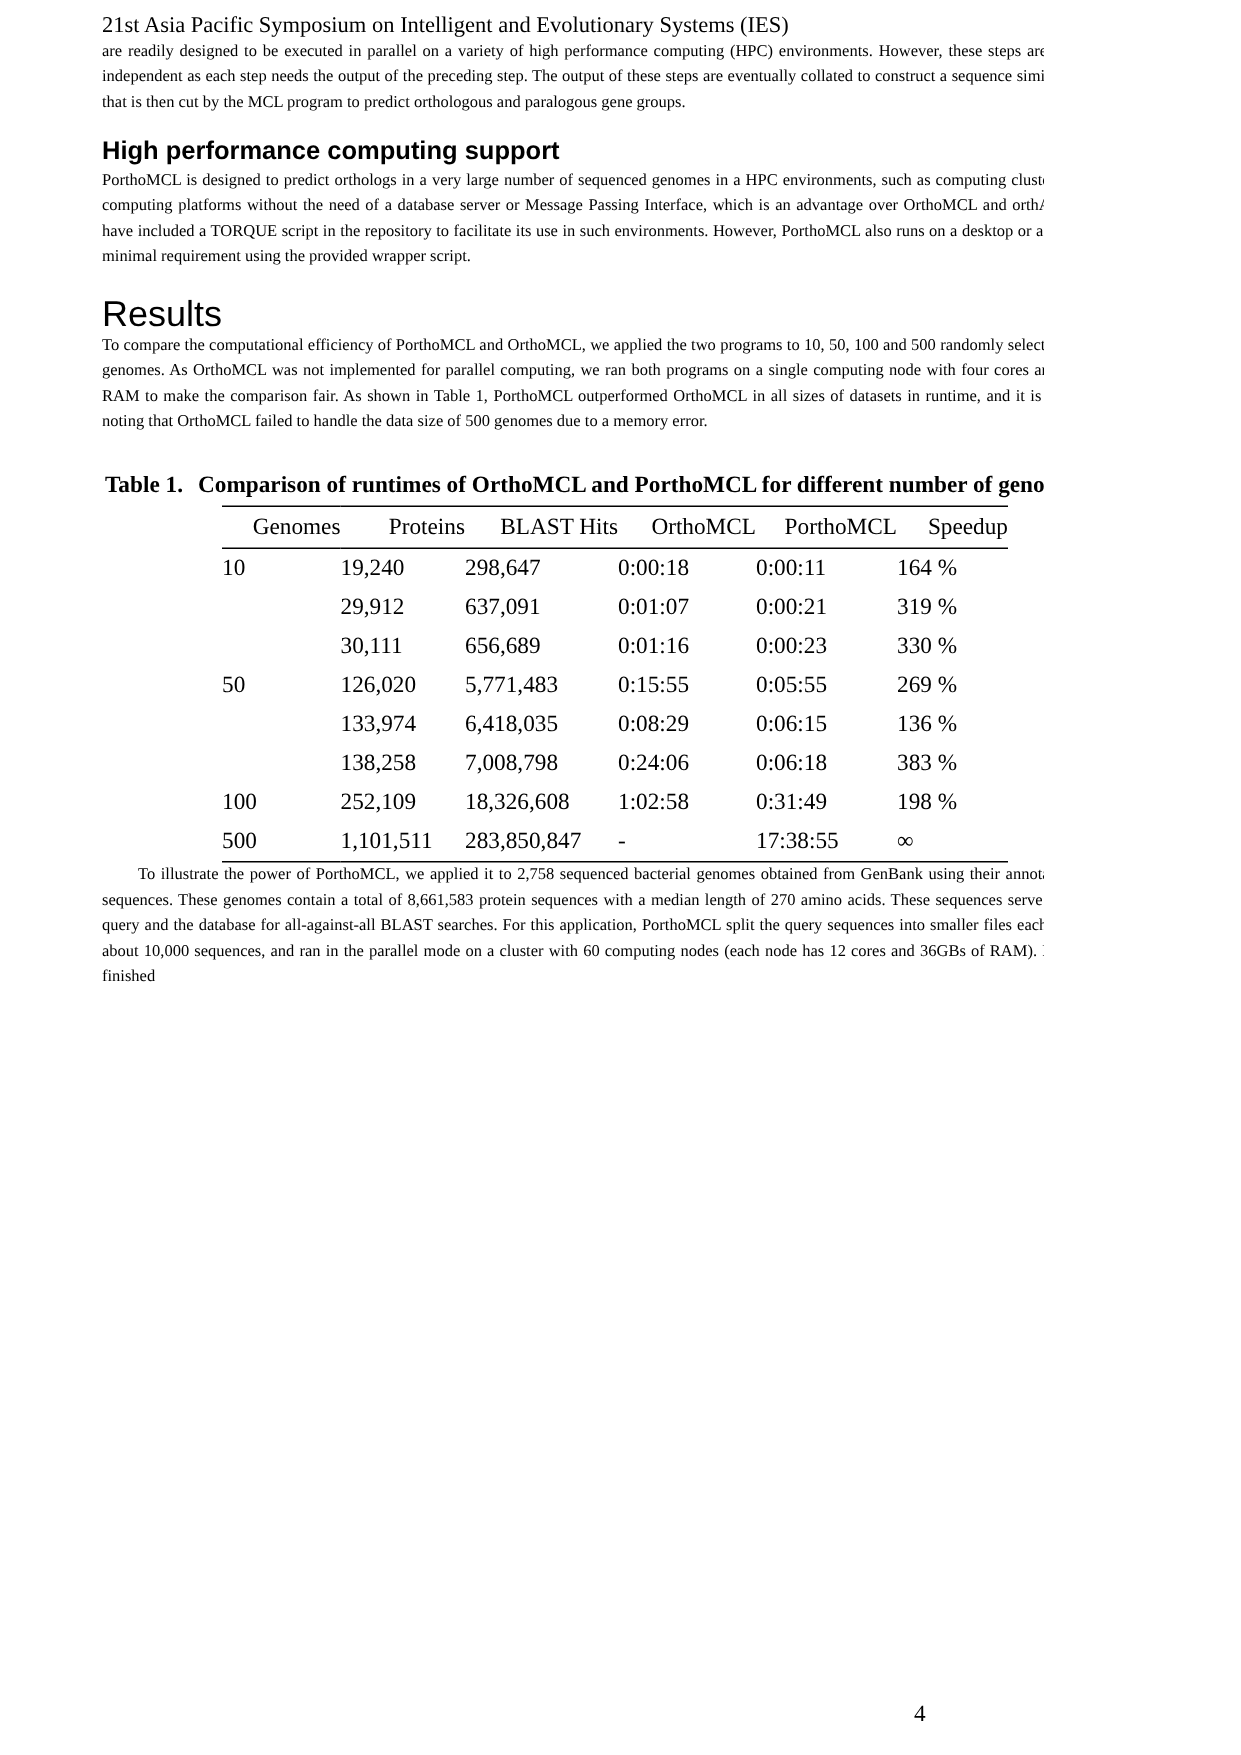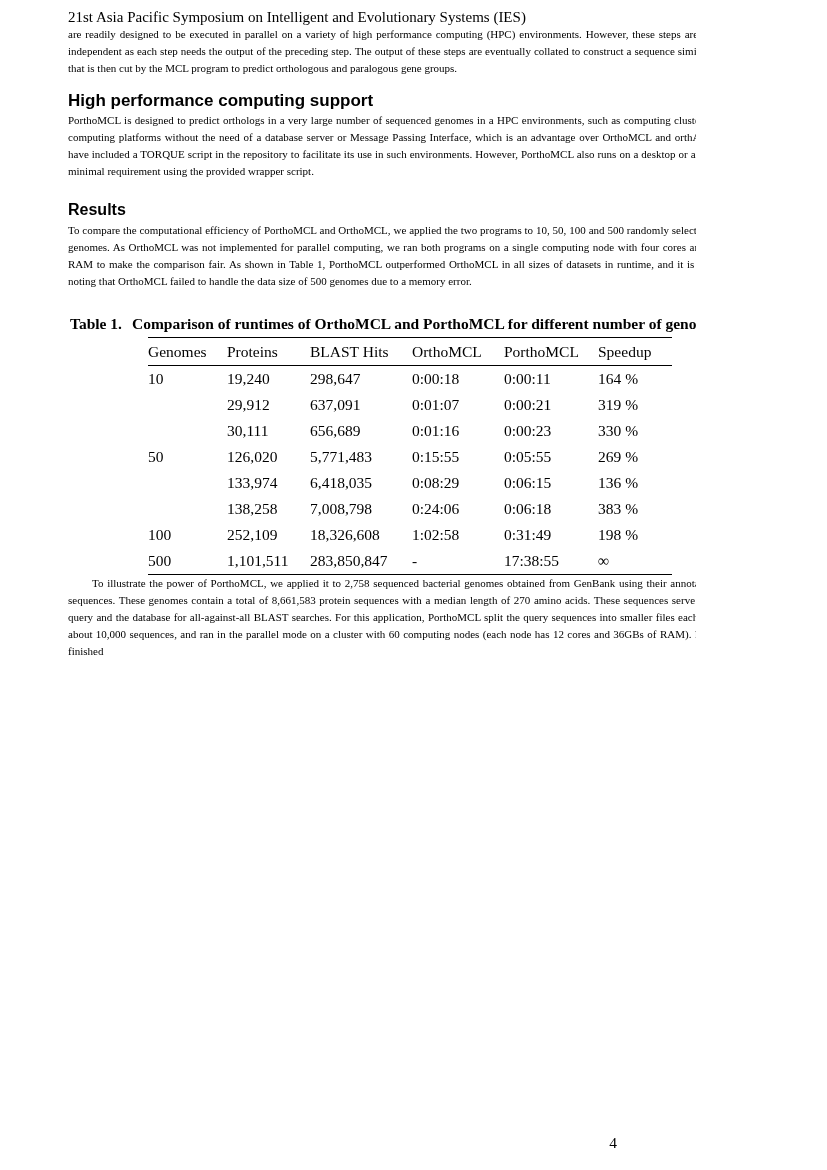--- a/index.html
+++ b/index.html
@@ -36,43 +36,43 @@
   h2.subsection-heading {
     margin: 13px 0 0 0;
     font-family: "Liberation Sans", sans-serif;
     font-weight: bold;
     font-size: 17px;
     line-height: 22px;
   }
   h1.section-heading {
     margin: 18px 0 0 0;
     font-family: "Liberation Sans", sans-serif;
-    font-weight: bold;
-    font-size: 16px;
+    font-weight: normal;
+    font-size: 24px;
     line-height: 24px;
   }
   p.table-caption {
     margin: 21px 0 0 2px;
     font-size: 15.5px;
     line-height: 26px;
     font-weight: bold;
     text-align: justify;
   }
   .caption-label { margin-right: 10px; }
   table.data-table {
     margin: 0 0 0 80px;
     width: 524px;
     border-collapse: collapse;
     border-top: 1.5px solid #000;
     border-bottom: 1.5px solid #000;
     font-size: 15.5px;
   }
   table.data-table th {
     font-weight: normal;
-    text-align: left;
+    text-align: right;
     line-height: 27px;
     padding: 0;
     border-bottom: 1.5px solid #000;
     white-space: nowrap;
   }
   table.data-table td {
     line-height: 26px;
     padding: 0;
     white-space: nowrap;
   }

